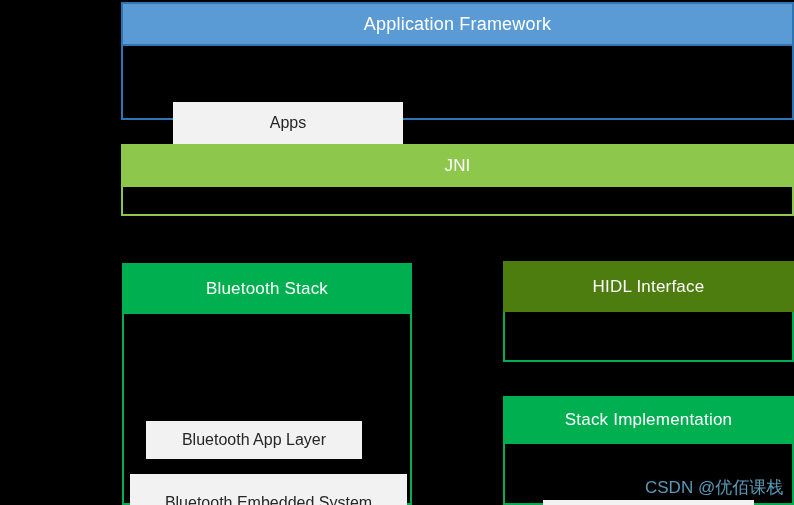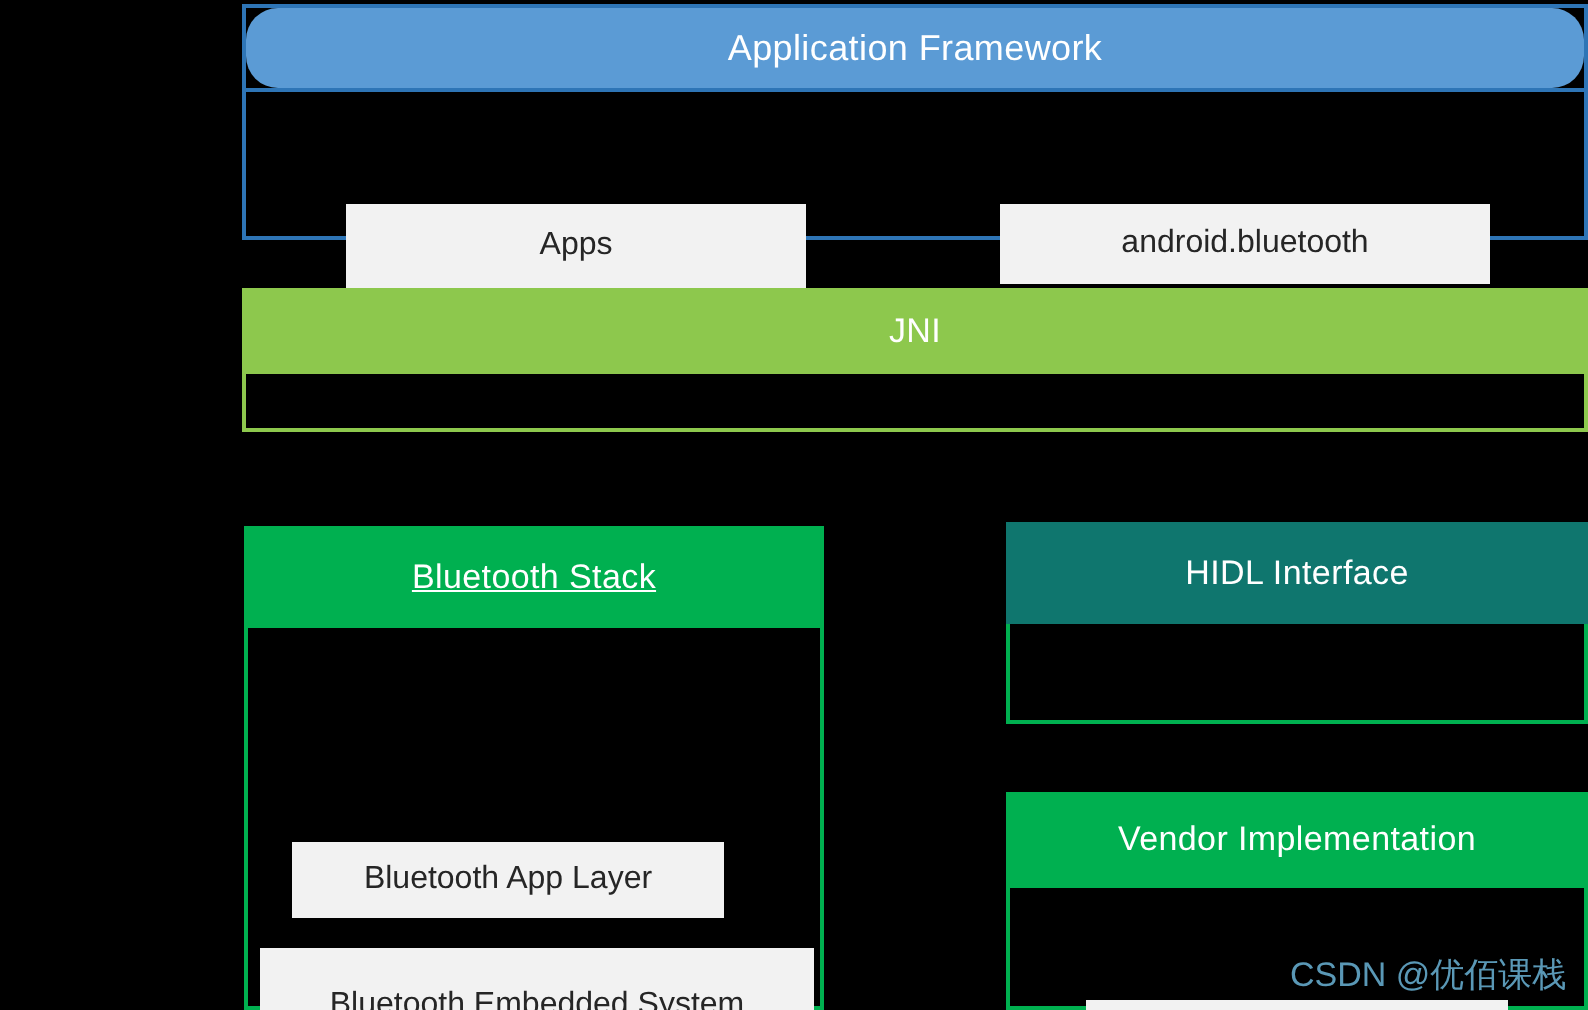--- a/index.html
+++ b/index.html
@@ -62,21 +62,20 @@
     left: 121px;
     top: 2px;
     width: 673px;
     height: 118px;
     border: 2px solid #2E75B6;
   }
   #app-framework .block-header {
     height: 40px;
     background: #5B9BD5;
     font-size: 18px;
-    border-radius: 16px;
   }
   #app-framework .block-body {
     top: 40px;
     height: 74px;
     border-top: 2px solid #2E75B6;
     padding-left: 16px;
   }
   #apps-box {
     left: 50px;
     top: 56px;
@@ -113,21 +112,20 @@
   
   #bt-stack {
     left: 122px;
     top: 263px;
     width: 290px;
     height: 242px;
   }
   #bt-stack .block-header {
     height: 51px;
     background: #00B050;
-    text-decoration: underline;
   }
   #bt-stack .block-body {
     top: 51px;
     height: 191px;
     border: 2px solid #00B050;
     border-top: none;
   }
   #bt-app-layer {
     left: 22px;
     top: 107px;
@@ -143,21 +141,21 @@
 
   
   #hidl-block {
     left: 503px;
     top: 261px;
     width: 291px;
     height: 101px;
   }
   #hidl-block .block-header {
     height: 51px;
-    background: #0f766e;
+    background: #4d7c0f;
   }
   #hidl-block .block-body {
     top: 51px;
     height: 50px;
     border: 2px solid #00B050;
     border-top: none;
   }
 
   
   #vendor-block {
@@ -197,21 +195,20 @@
 </style>
 </head>
 <body>
 
 <div class="canvas">
 
   <div class="block" id="app-framework">
     <div class="block-header">Application Framework</div>
     <div class="block-body">
       <div class="inner-box" id="apps-box">Apps</div>
-      <div class="inner-box" id="android-bt-box">android.bluetooth</div>
     </div>
   </div>
 
   <div class="block" id="jni-block">
     <div class="block-header">JNI</div>
     <div class="block-body"></div>
   </div>
 
   <div class="block" id="bt-stack">
     <div class="block-header">Bluetooth Stack</div>
@@ -220,21 +217,21 @@
       <div class="inner-box" id="bt-embedded">Bluetooth Embedded System</div>
     </div>
   </div>
 
   <div class="block" id="hidl-block">
     <div class="block-header">HIDL Interface</div>
     <div class="block-body"></div>
   </div>
 
   <div class="block" id="vendor-block">
-    <div class="block-header">Vendor Implementation</div>
+    <div class="block-header">Stack Implementation</div>
     <div class="block-body">
       <div class="inner-box" id="bt-controller">Bluetooth Controller</div>
     </div>
   </div>
 
   <div id="watermark">CSDN @优佰课栈</div>
 
 </div>
 
 </body></html>

